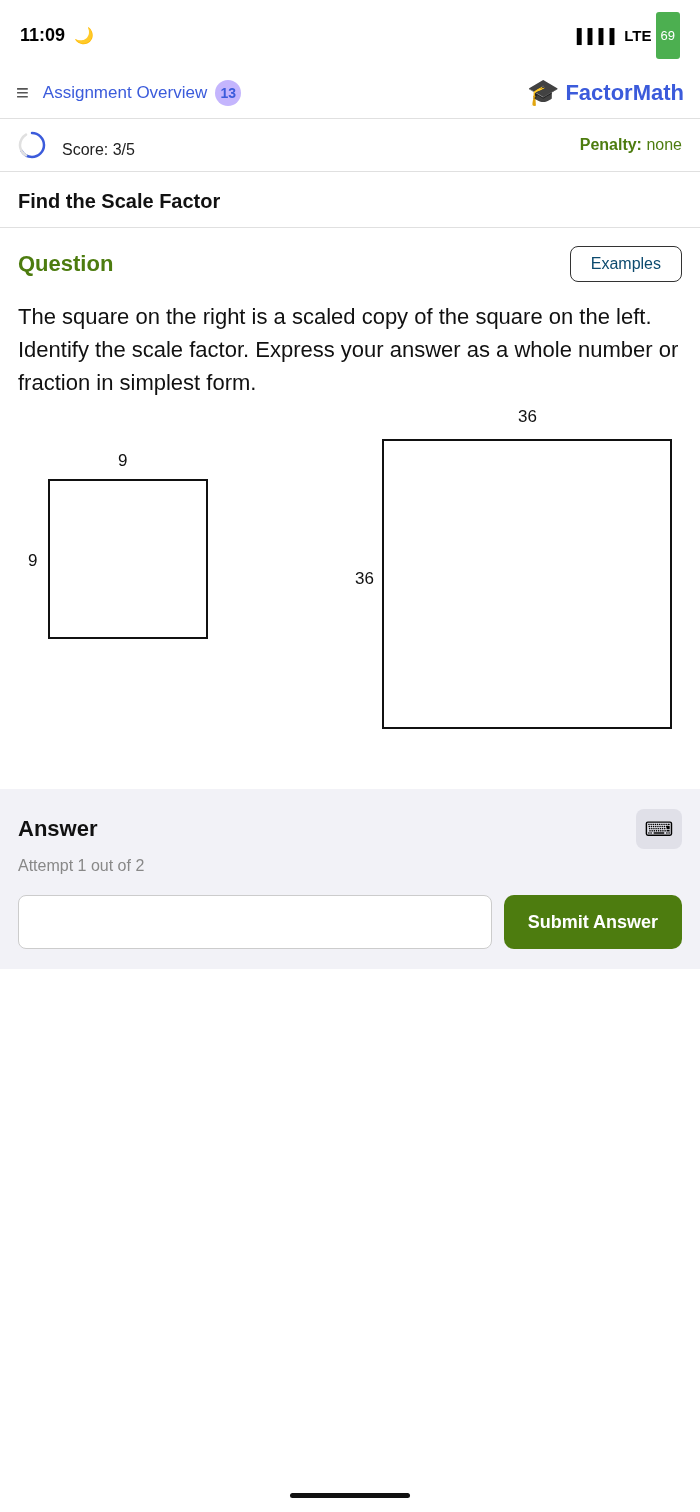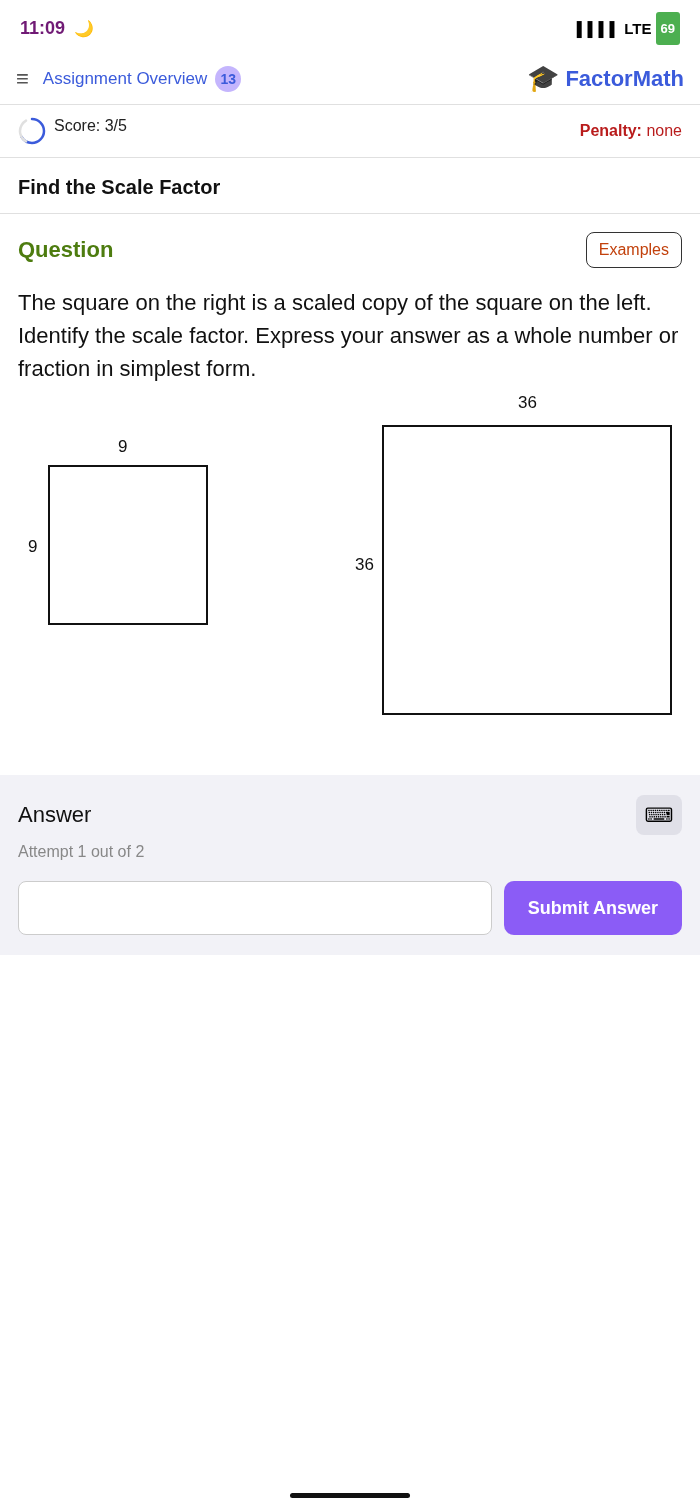--- a/index.html
+++ b/index.html
@@ -16,36 +16,36 @@
     .status-bar {
       display: flex;
       justify-content: space-between;
       align-items: center;
       padding: 12px 20px 8px 20px;
       background: #fff;
     }
     .status-time {
       font-size: 18px;
       font-weight: 700;
-      color: #701a75;
+      color: #000000;
     }
     .status-icons {
       display: flex;
       align-items: center;
       gap: 4px;
       font-size: 15px;
       font-weight: 600;
       color: #000;
     }
     .lte-badge {
       background: #4CAF50;
       color: #fff;
       font-size: 13px;
-      font-weight: 700;
-      padding: 9px 5px;
+      font-weight: 400;
+      padding: 16px 5px;
       border-radius: 3px;
     }
 
     
     .nav-bar {
       display: flex;
       align-items: center;
       padding: 10px 16px;
       border-bottom: 1px solid #e0e0e0;
       background: #fff;
@@ -93,35 +93,35 @@
     
     .score-bar {
       display: flex;
       align-items: center;
       justify-content: space-between;
       padding: 12px 18px;
       border-bottom: 1px solid #e0e0e0;
     }
     .score-left {
       display: flex;
-      align-items: flex-start;
-      gap: 8px;
+      align-items: flex-end;
+      gap: 16px;
     }
     .score-icon {
       width: 28px;
       height: 28px;
     }
     .score-text {
       font-size: 16px;
       font-weight: 500;
       color: #222;
     }
     .penalty-text {
       font-size: 16px;
-      color: #b91c1c;
+      color: #4d7c0f;
     }
     .penalty-text span {
       font-weight: 400;
     }
 
     
     .problem-title-section {
       padding: 18px 12px 14px 18px;
       border-bottom: 1px solid #e0e0e0;
     }
@@ -143,23 +143,23 @@
     }
     .question-label {
       font-size: 22px;
       font-weight: 700;
       color: #4d7c0f;
     }
     .examples-btn {
       border: 1.5px solid #333;
       background: #fff;
       border-radius: 8px;
-      padding: 8px 12px;
+      padding: 8px 20px;
       font-size: 16px;
-      color: #c2410c;
+      color: #0c4a6e;
       cursor: pointer;
     }
     .question-text {
       font-size: 22px;
       line-height: 1.5;
       color: #111;
       margin-bottom: 30px;
     }
 
     
@@ -221,21 +221,21 @@
       margin-top: 10px;
     }
     .answer-header {
       display: flex;
       align-items: center;
       justify-content: space-between;
       margin-bottom: 8px;
     }
     .answer-label {
       font-size: 22px;
-      font-weight: 400;
+      font-weight: 700;
       color: #111;
     }
     .keyboard-btn {
       background: #e0e0e8;
       border: none;
       border-radius: 8px;
       width: 46px;
       height: 40px;
       display: flex;
       align-items: center;
@@ -257,21 +257,21 @@
       flex: 1;
       height: 54px;
       border: 1.5px solid #ccc;
       border-radius: 8px;
       background: #fff;
       font-size: 18px;
       padding: 0 14px;
       outline: none;
     }
     .submit-btn {
-      background: #8b5cf6;
+      background: #4d7c0f;
       color: #fff;
       border: none;
       border-radius: 10px;
       height: 54px;
       padding: 0 24px;
       font-size: 18px;
       font-weight: 600;
       cursor: pointer;
       white-space: nowrap;
     }

